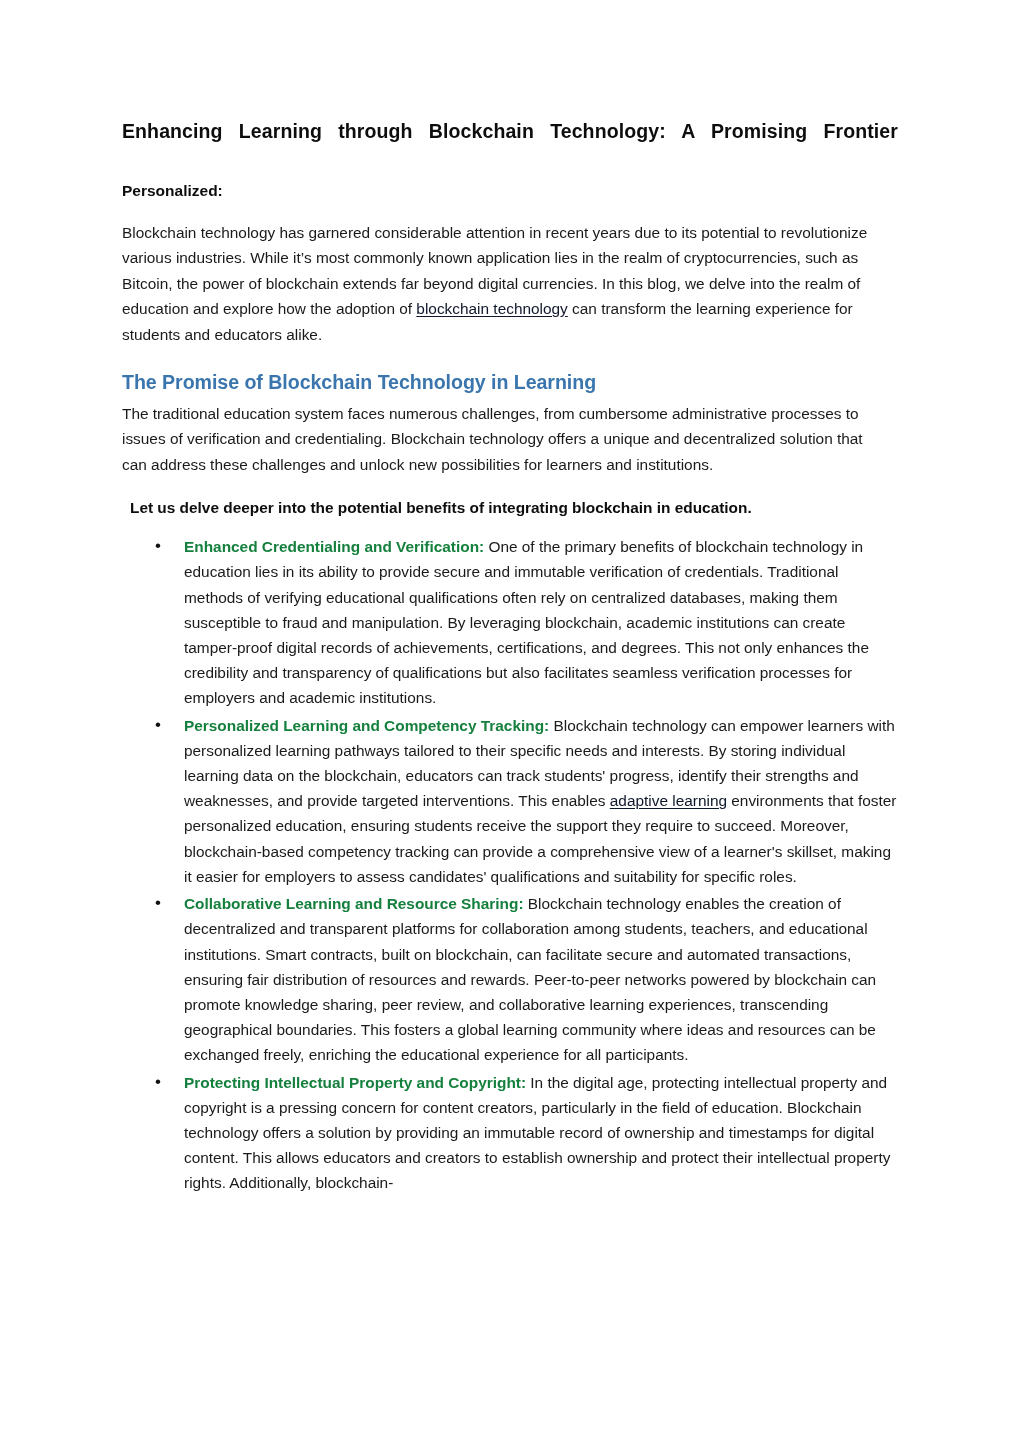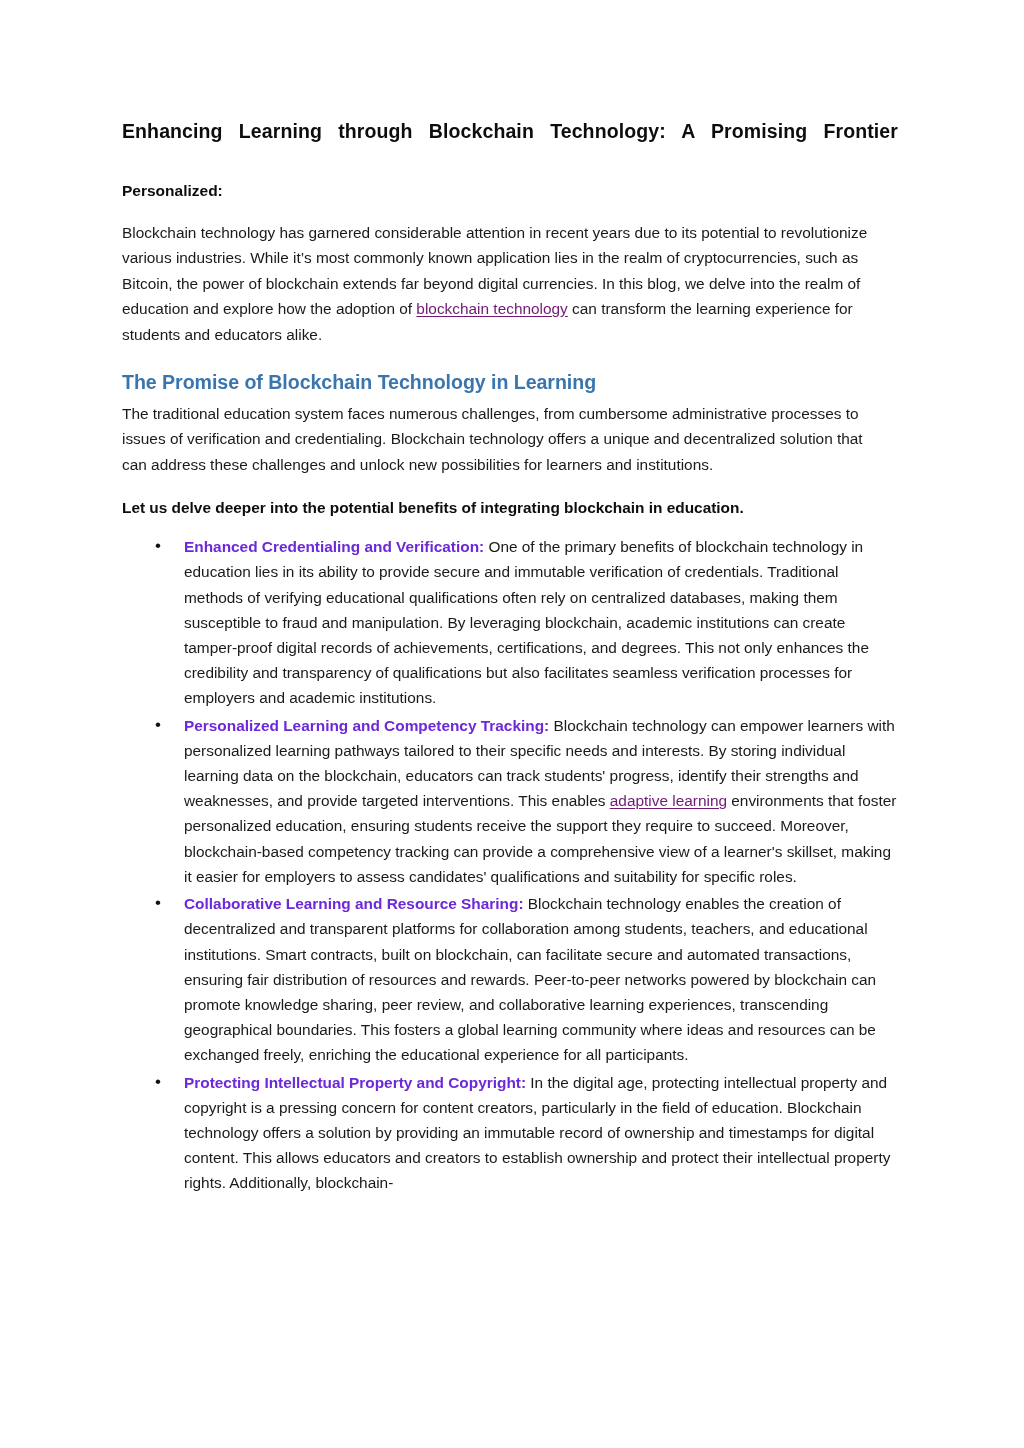--- a/index.html
+++ b/index.html
@@ -57,21 +57,21 @@
     font-weight: bold;
     line-height: 26px;
     color: #3a76ad;
     margin: 22px 0 6px 0;
     letter-spacing: -0.05px;
   }
   p.lead-in {
     font-size: 15.4px;
     font-weight: bold;
     line-height: 25px;
-    margin: 18px 0 14px 0;
+    margin: 18px 0 14px 8px;
     color: #0d0d0d;
   }
   ul.bullet-list {
     list-style: none;
     margin: 0;
     padding: 0;
   }
   ul.bullet-list > li {
     position: relative;
     padding-left: 62px;
@@ -85,24 +85,24 @@
     content: "\2022";
     position: absolute;
     left: 33px;
     top: -1px;
     font-size: 17px;
     line-height: 25.2px;
     color: #111;
   }
   .bullet-title {
     font-weight: bold;
-    color: #6d28d9;
+    color: #15803d;
   }
   a.doclink {
-    color: #701a75;
+    color: #0f172a;
     text-underline-offset: 2px;
   }
 </style>
 </head>
 <body>
 
 <div class="page">
 
   <h1 class="doc-title">Enhancing Learning through Blockchain Technology: A Promising Frontier</h1>
 

